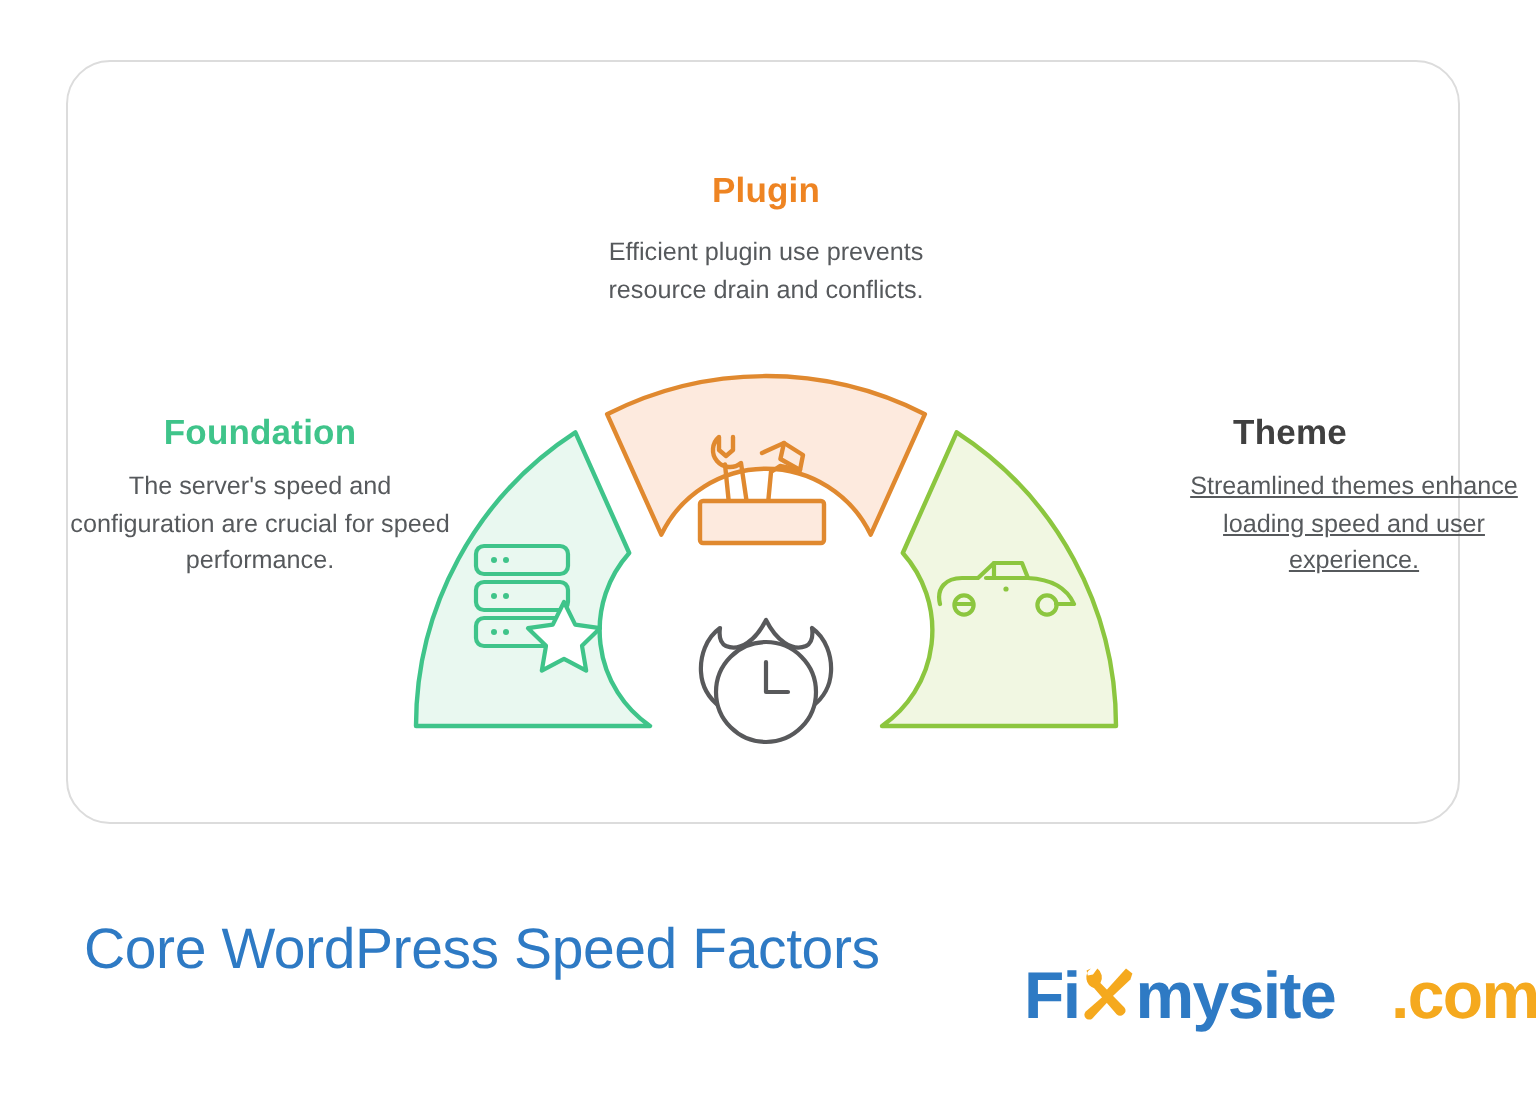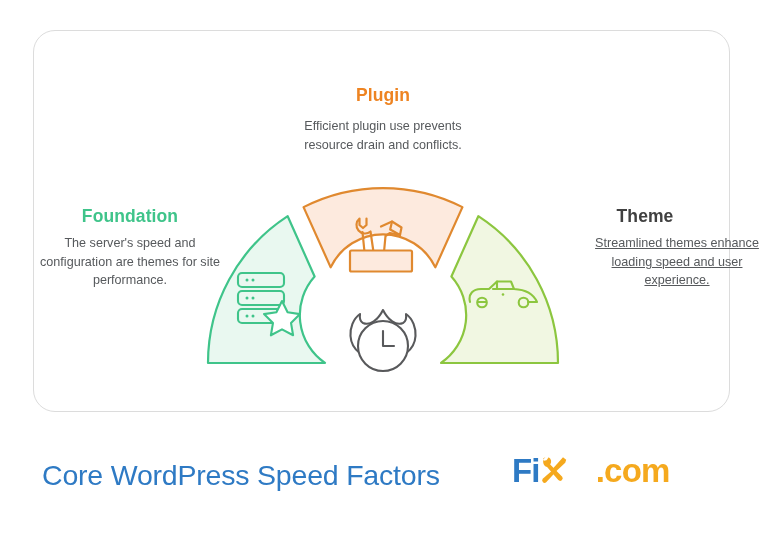--- a/index.html
+++ b/index.html
@@ -92,21 +92,21 @@
     font-size: 28.5px;
     color: #2e7ac4;
     letter-spacing: -0.2px;
     white-space: nowrap;
     text-align: center;
   }
 
   #logo {
     position: absolute;
     left: 512px;
-    top: 448px;
+    top: 475px;
     height: 44px;
     display: flex;
     align-items: center;
     white-space: nowrap;
   }
   .logo-txt {
     font-size: 33px;
     font-weight: bold;
     letter-spacing: -0.8px;
     line-height: 1;
@@ -121,21 +121,21 @@
 <div id="card"></div>
 
 <div class="sect-title" id="title-plugin">
   <div>Plugin</div>
 </div>
 <div class="sect-desc" id="desc-plugin">Efficient plugin use prevents resource drain and conflicts.</div>
 
 <div class="sect-title" id="title-hosting">
   <div>Foundation</div>
 </div>
-<div class="sect-desc" id="desc-hosting">The server's speed and configuration are themes for site performance.</div>
+<div class="sect-desc" id="desc-hosting">The server's speed and configuration are crucial for speed performance.</div>
 
 <div class="sect-title" id="title-theme">
   <div>Theme</div>
 </div>
 <div class="sect-desc" id="desc-theme">Streamlined themes enhance loading speed and user experience.</div>
 
 <svg id="fan" viewBox="0 0 390 200">
 
   <g>
     <path d="M 18 185
@@ -235,14 +235,15 @@
                l -2.2 3.1 -2.6 0.5 -0.6 -2.6 z"></path>
 
       <path d="M 24.0 2.3
                l 3.2 2.4 -1.0 3.1 -10.6 10.0 -3.0 -2.9 z"></path>
       <path d="M 13.2 15.6
                l -9.2 8.0
                a 2.4 2.4 0 0 0 3.2 3.6
                l 8.3 -9.0 z"></path>
     </g>
   </svg>
+  <span class="logo-txt logo-blue">mysite</span>
   <span class="logo-txt logo-orange">.com</span>
 </div>
 
 </body></html>

